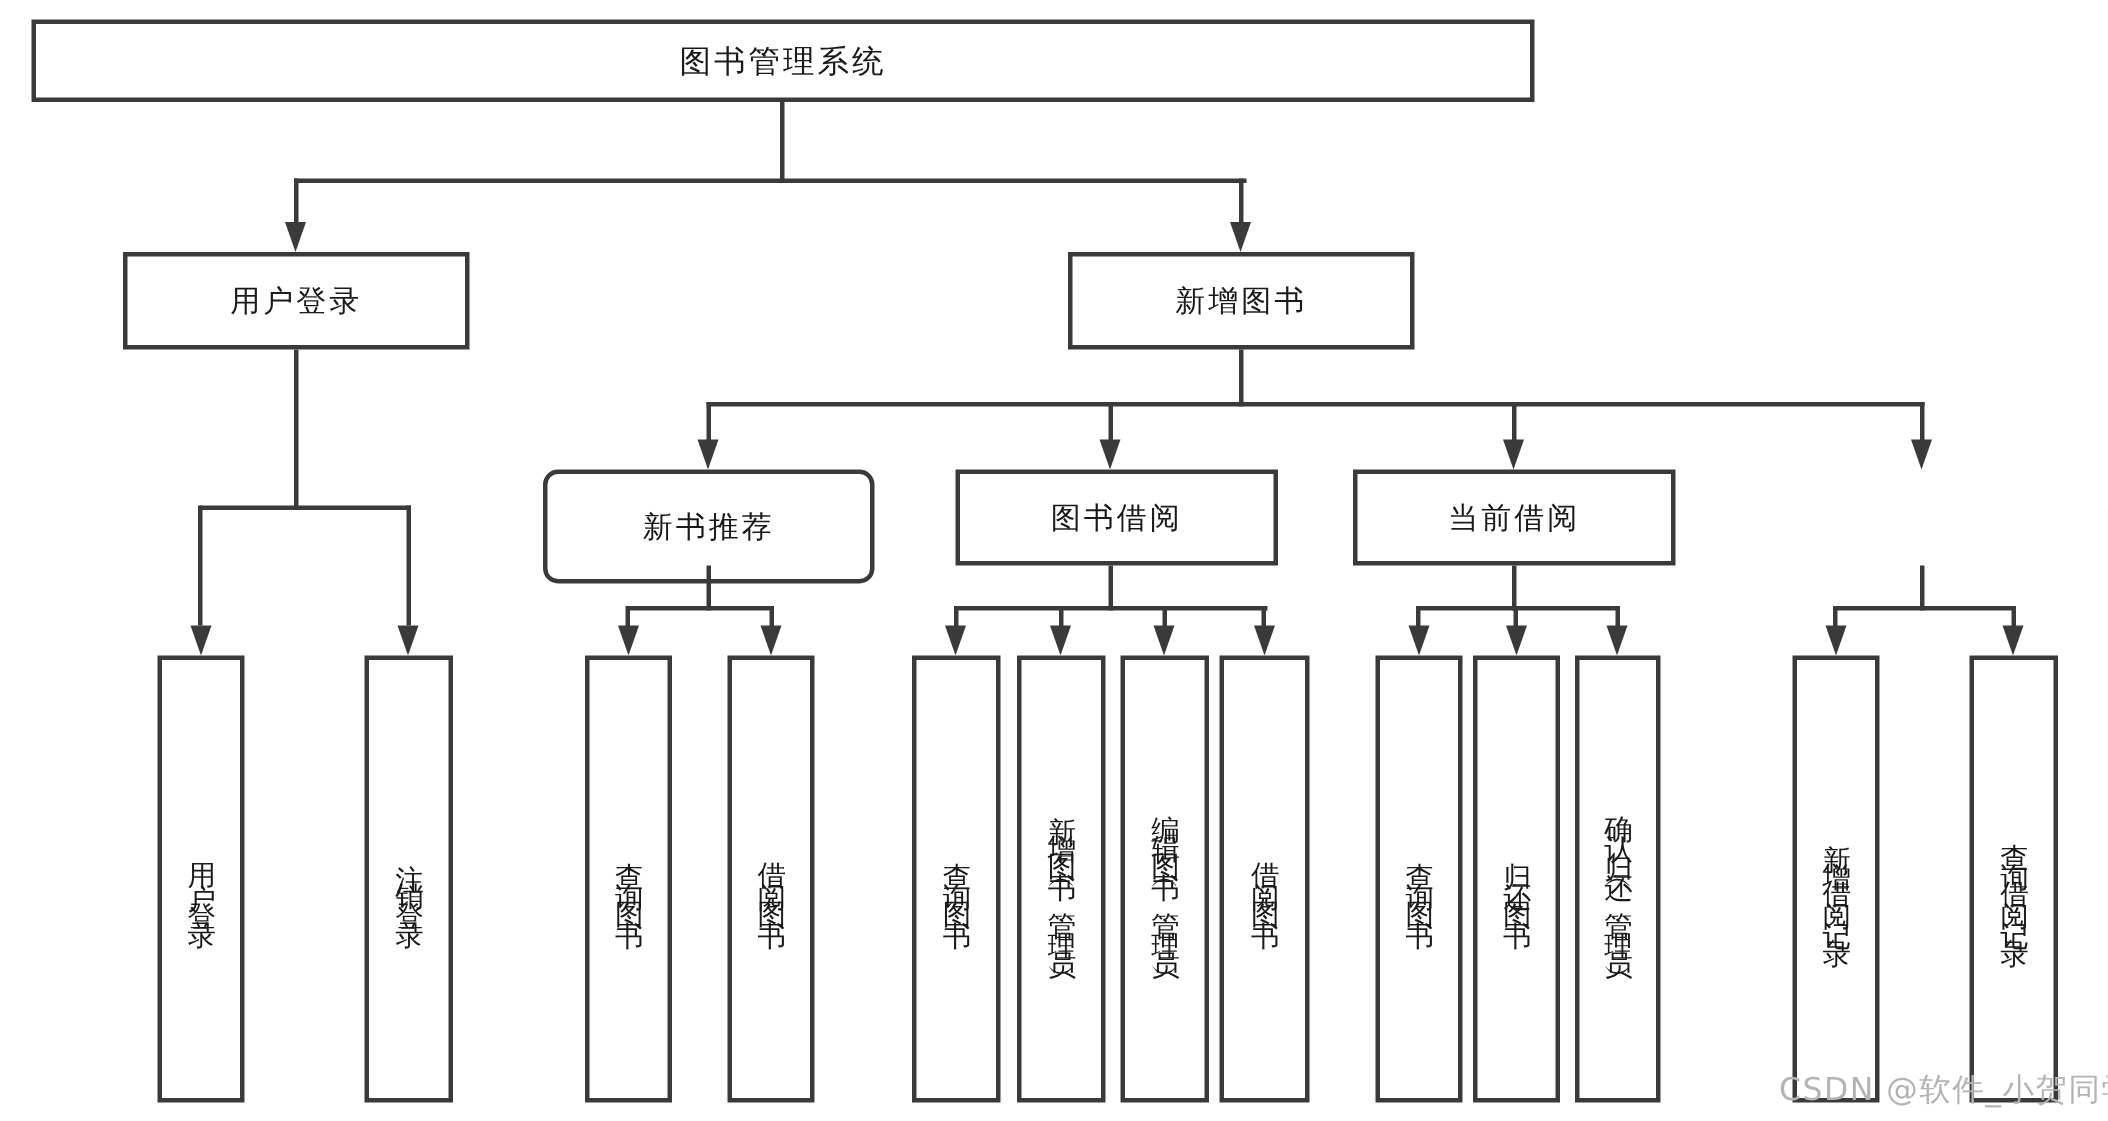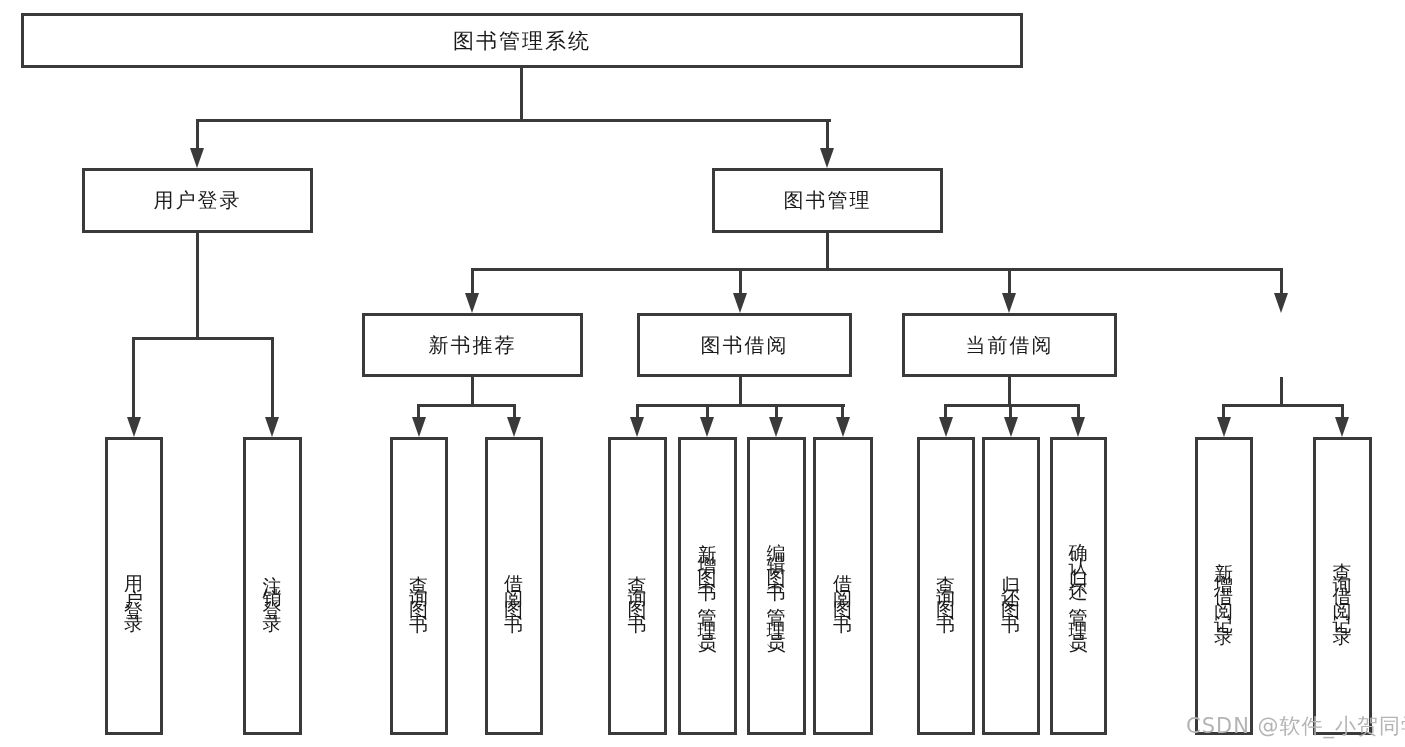--- a/index.html
+++ b/index.html
@@ -80,42 +80,42 @@
   <div class="line" style="left:196px;top:119px;width:635px;height:3px;"></div>
   <div class="line" style="left:196px;top:119px;width:3px;height:31px;"></div>
   <div class="arrow" style="left:190px;top:148px;"></div>
   <div class="line" style="left:826px;top:119px;width:3px;height:31px;"></div>
   <div class="arrow" style="left:820px;top:148px;"></div>
 
   <div class="box" style="left:82px;top:168px;width:231px;height:65px;">
     <span class="hlabel">用户登录</span>
   </div>
   <div class="box" style="left:712px;top:168px;width:231px;height:65px;">
-    <span class="hlabel">图书管理</span>
+    <span class="hlabel">新增图书</span>
   </div>
 
   <div class="line" style="left:196px;top:233px;width:3px;height:107px;"></div>
   <div class="line" style="left:133px;top:337px;width:141px;height:3px;"></div>
   <div class="line" style="left:132px;top:337px;width:3px;height:80px;"></div>
   <div class="arrow" style="left:127px;top:417px;"></div>
   <div class="line" style="left:271px;top:337px;width:3px;height:80px;"></div>
   <div class="arrow" style="left:265px;top:417px;"></div>
 
   <div class="line" style="left:826px;top:233px;width:3px;height:38px;"></div>
   <div class="line" style="left:471px;top:268px;width:812px;height:3px;"></div>
   <div class="line" style="left:471px;top:268px;width:3px;height:27px;"></div>
   <div class="arrow" style="left:465px;top:293px;"></div>
   <div class="line" style="left:739px;top:268px;width:3px;height:27px;"></div>
   <div class="arrow" style="left:733px;top:293px;"></div>
   <div class="line" style="left:1008px;top:268px;width:3px;height:27px;"></div>
   <div class="arrow" style="left:1002px;top:293px;"></div>
   <div class="line" style="left:1280px;top:268px;width:3px;height:27px;"></div>
   <div class="arrow" style="left:1274px;top:293px;"></div>
 
-  <div class="box" style="left:362px;top:313px;width:221px;height:64px;">
+  <div class="box" style="left:362px;top:313px;width:221px;height:76px;border-radius:10px;">
     <span class="hlabel">新书推荐</span>
   </div>
   <div class="box" style="left:637px;top:313px;width:215px;height:64px;">
     <span class="hlabel">图书借阅</span>
   </div>
   <div class="box" style="left:902px;top:313px;width:215px;height:64px;">
     <span class="hlabel">当前借阅</span>
   </div>
 
   <div class="line" style="left:471px;top:377px;width:3px;height:30px;"></div>

